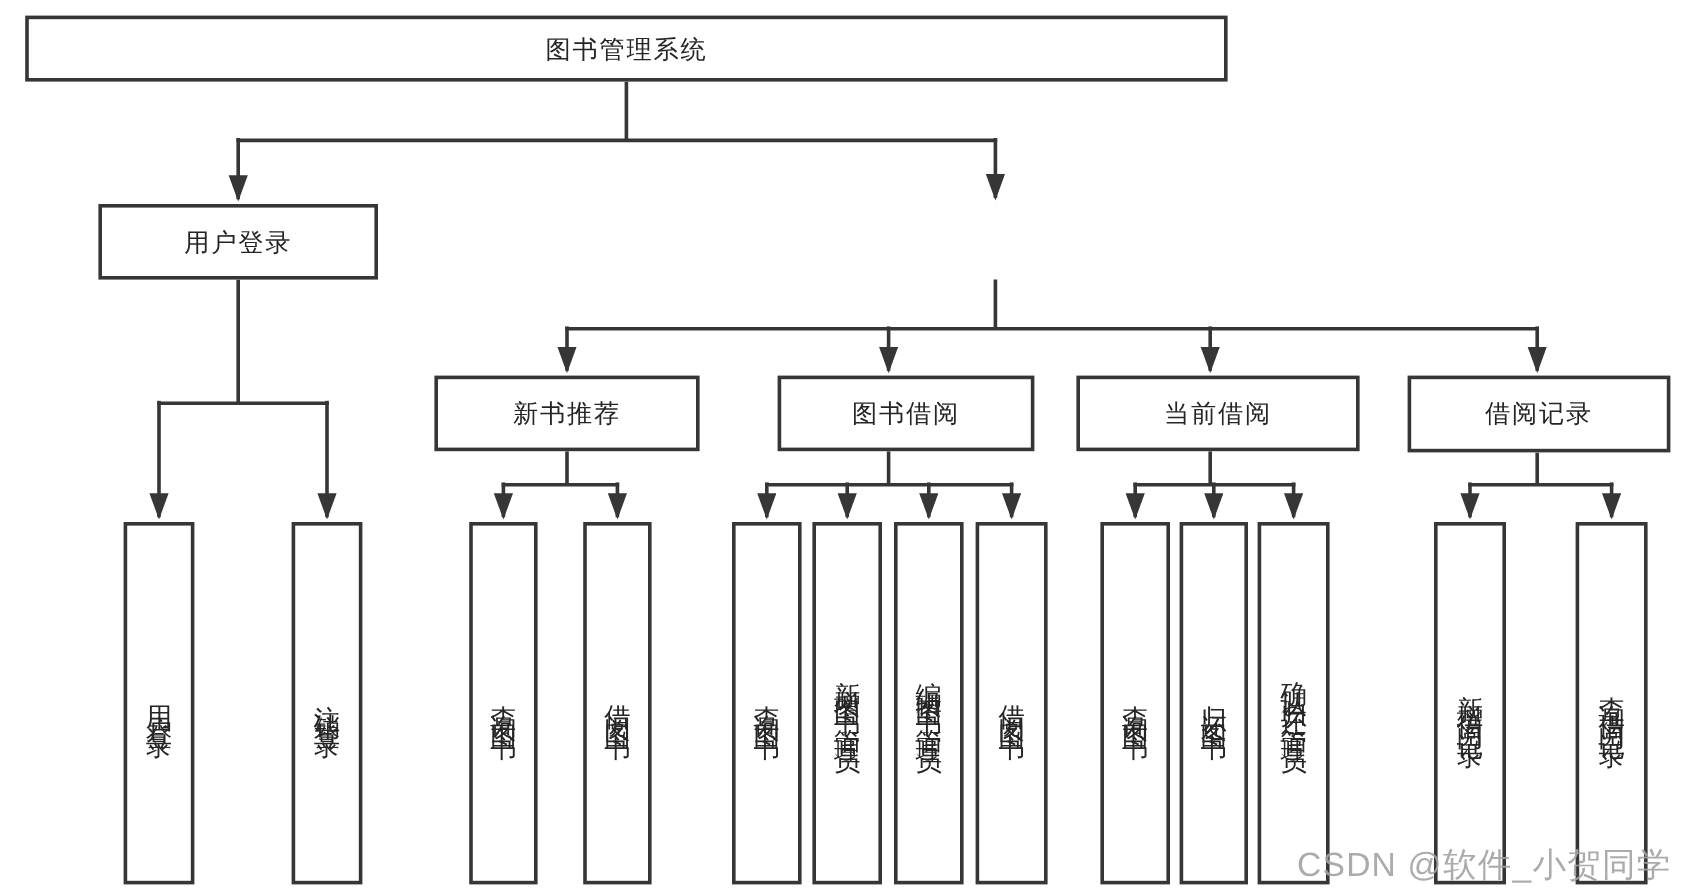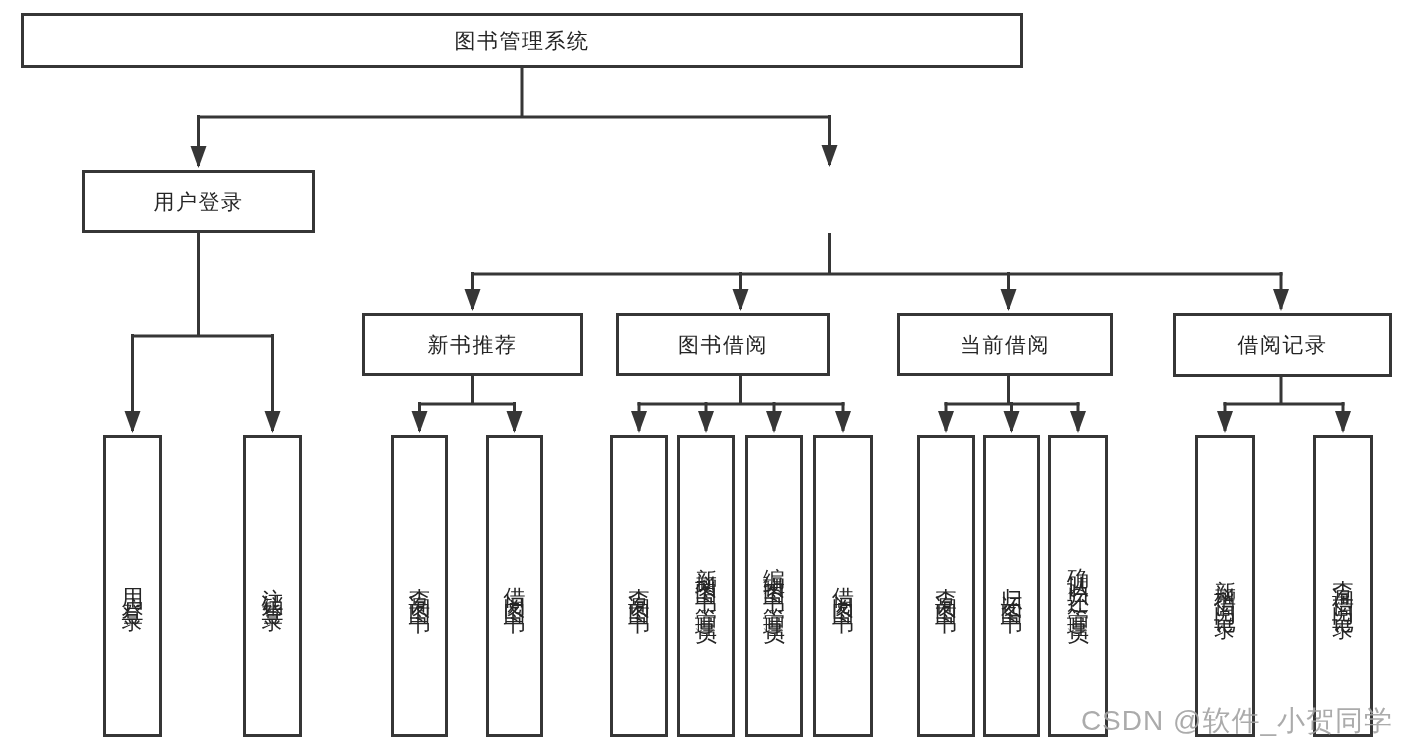--- a/index.html
+++ b/index.html
@@ -35,22 +35,22 @@
     writing-mode:vertical-rl;
     text-orientation:mixed;
     font-size:22px;letter-spacing:8px;line-height:1;
     padding:4px 0;
   }
   
   #n-root        {left:21px;  top:13px;  width:1002px; height:55px;}
   #n-login       {left:82px;  top:170px; width:233px;  height:63px;}
   #n-bookmgmt    {left:712px; top:169px; width:235px;  height:64px;}
   #n-newbook     {left:362px; top:313px; width:221px;  height:63px;}
-  #n-bookborrow  {left:616px; top:313px; width:214px;  height:63px;}
-  #n-current     {left:897px; top:313px; width:216px;  height:63px;}
+  #n-bookborrow  {left:648px; top:313px; width:214px;  height:63px;}
+  #n-current     {left:897px; top:313px; width:236px;  height:63px;}
   #n-records     {left:1173px;top:313px; width:219px;  height:64px;}
   #l-user-login  {left:103px; top:435px; width:59px; height:302px;}
   #l-logout      {left:243px; top:435px; width:59px; height:302px;}
   #l-nb-query    {left:391px; top:435px; width:57px; height:302px;}
   #l-nb-borrow   {left:486px; top:435px; width:57px; height:302px;}
   #l-bb-query    {left:610px; top:435px; width:58px; height:302px;}
   #l-bb-add      {left:677px; top:435px; width:58px; height:302px;}
   #l-bb-edit     {left:745px; top:435px; width:58px; height:302px;}
   #l-bb-borrow   {left:813px; top:435px; width:60px; height:302px;}
   #l-cb-query    {left:917px; top:435px; width:58px; height:302px;}

